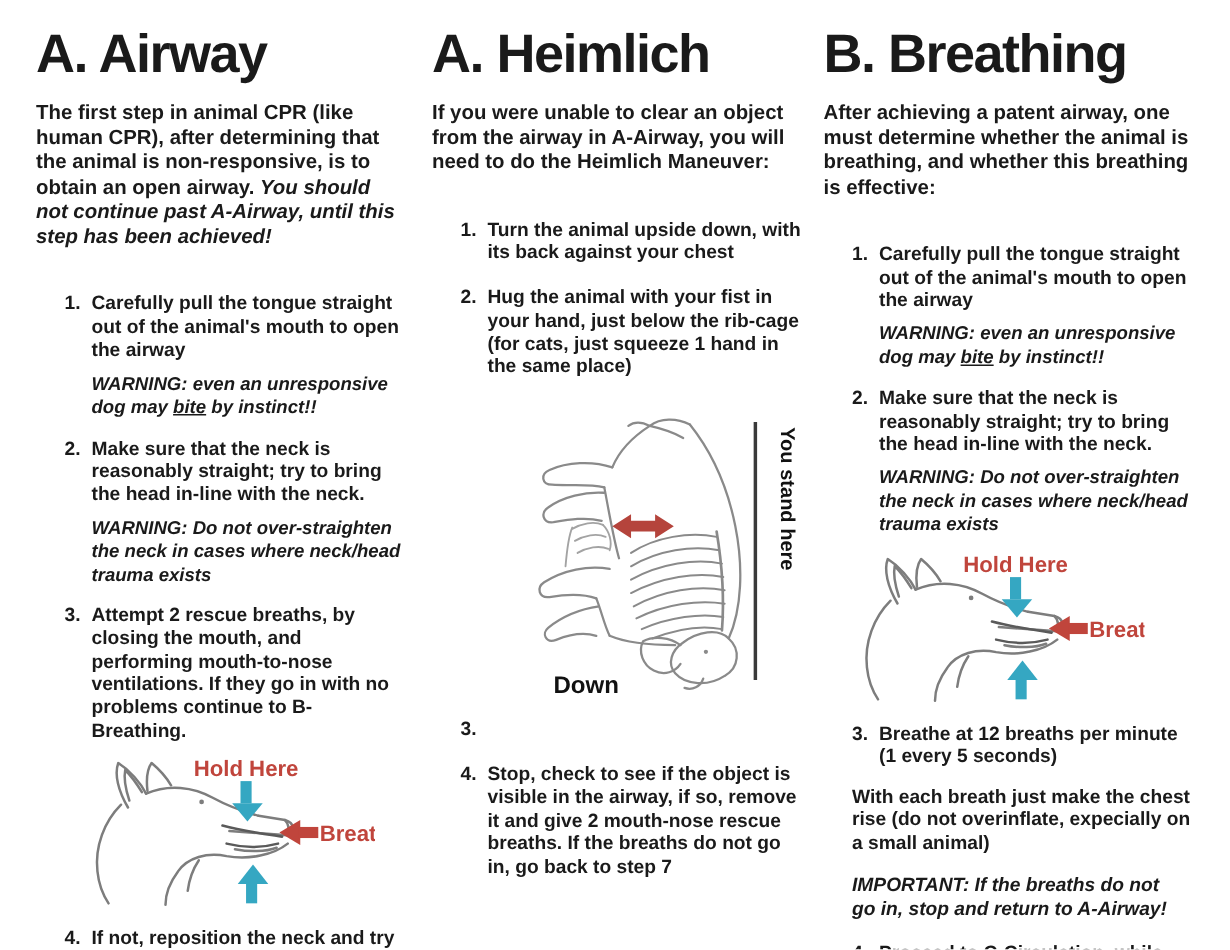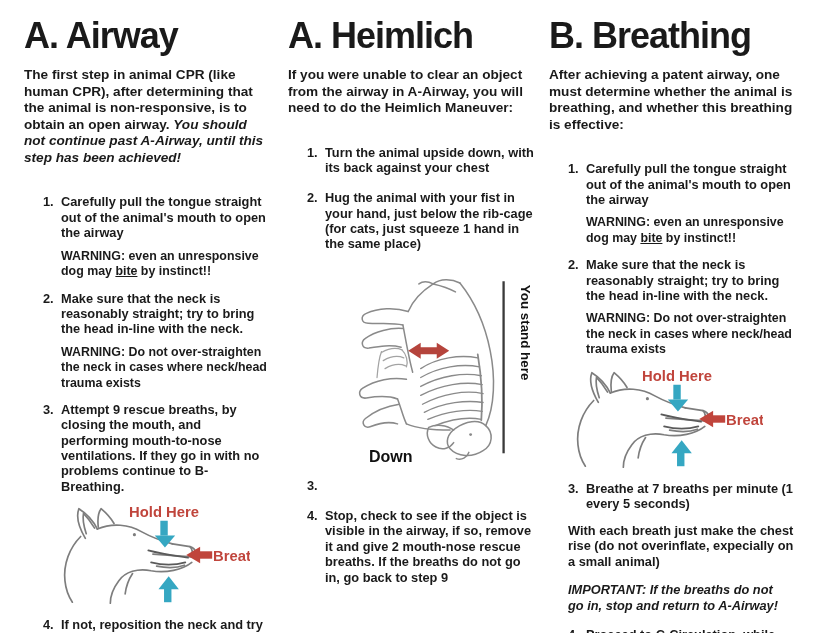--- a/index.html
+++ b/index.html
@@ -11,21 +11,21 @@
   .col1{left:24px;width:246px;}
   .col2{left:288px;width:246px;}
   .col3{left:549px;width:248px;}
   h1.title{font-size:36px;line-height:1;margin:6px 0 13px 0;letter-spacing:-1px;font-weight:bold;}
   .intro{font-size:13.6px;line-height:1.22;margin:0 0 28px 0;}
   .intro .ital{font-style:italic;}
   .steps{margin-top:2px;}
   .step{display:grid;grid-template-columns:18px 1fr;padding-left:19px;margin-bottom:11px;
         font-size:12.8px;line-height:1.2;}
   .col2 .step{margin-bottom:15px;}
-  .warning{margin:-3px 0 11px 37px;font-size:12.4px;line-height:1.25;}
+  .warning{margin:-3px 0 11px 37px;font-size:12.4px;line-height:1.25;font-style:italic;}
   .u{text-decoration:underline;}
   .figure{display:block;}
   .fig-head1{margin:4px 0 12px 30px;}
   .fig-head3{margin:8px 0 12px 18px;}
   .fig-heimlich{margin:0px 0 6px 40px;}
   .para-flow{font-size:12.8px;line-height:1.22;margin:2px 0 13px 19px;}
   .important3{font-size:12.8px;font-style:italic;line-height:1.25;margin:0 13px 13px 19px;}
   svg text{font-family:"Liberation Sans","DejaVu Sans",sans-serif;font-weight:bold;}
 </style>
 </head>
@@ -45,21 +45,21 @@
       <p class="warning"><span>WARNING: even an unresponsive dog may </span><span class="u">bite</span><span> by instinct!!</span></p>
 
       <div class="step">
         <span>2.</span>
         <span>Make sure that the neck is reasonably straight; try to bring the head in-line with the neck.</span>
       </div>
       <p class="warning">WARNING: Do not over-straighten the neck in cases where neck/head trauma exists</p>
 
       <div class="step">
         <span>3.</span>
-        <span>Attempt 9 rescue breaths, by closing the mouth, and performing mouth-to-nose ventilations. If they go in with no problems continue to B-Breathing.</span>
+        <span>Attempt 2 rescue breaths, by closing the mouth, and performing mouth-to-nose ventilations. If they go in with no problems continue to B-Breathing.</span>
       </div>
 
       <svg class="figure fig-head1" width="196" height="100" viewBox="0 0 210 108">
         <g fill="none" stroke="#7d7d7d" stroke-width="1.8" stroke-linecap="round" stroke-linejoin="round">
           <path d="M33,36 C26,24 23,12 26,4 C34,9 42,18 46,26"></path>
           <path d="M34,31 C31,22 30,14 31,9 C36,14 40,20 43,25"></path>
           <path d="M47,24 C46,15 47,8 50,4 C56,9 61,15 64,20"></path>
           <path d="M46,26 C62,19 80,21 94,29 C105,35 116,39 127,42"></path>
           <path d="M28,34 C16,46 9,64 11,82 C12,92 15,99 19,105"></path>
           <circle cx="86" cy="32" r="1.7" fill="#7d7d7d" stroke="none"></circle>
@@ -161,21 +161,21 @@
         <line x1="197" y1="10" x2="197" y2="203" stroke="#3a3a3a" stroke-width="2.6"></line>
         <text transform="translate(216,14) rotate(90)" font-size="15" fill="#111">You stand here</text>
         <text x="46" y="213" font-size="18" fill="#111">Down</text>
       </svg>
 
       <div class="step">
         <span>3.</span>
       </div>
       <div class="step">
         <span>4.</span>
-        <span>Stop, check to see if the object is visible in the airway, if so, remove it and give 2 mouth-nose rescue breaths. If the breaths do not go in, go back to step 9</span>
+        <span>Stop, check to see if the object is visible in the airway, if so, remove it and give 2 mouth-nose rescue breaths. If the breaths do not go in, go back to step 7</span>
       </div>
     </div>
 
   </div>
 
   <div class="col col3">
     <h1 class="title">B. Breathing</h1>
     <p class="intro">After achieving a patent airway, one must determine whether the animal is breathing, and whether this breathing is effective:</p>
 
     <div class="steps">
@@ -218,21 +218,21 @@
         </g>
         <text x="171" y="60" font-size="16" fill="#c0453c">Breath</text>
         <g fill="#35a7c2">
           <rect x="118" y="90" width="8" height="15"></rect>
           <polygon points="112,91 134,91 123,77"></polygon>
         </g>
       </svg>
 
       <div class="step">
         <span>3.</span>
-        <span>Breathe at 7 breaths per minute (1 every 5 seconds)</span>
+        <span>Breathe at 12 breaths per minute (1 every 5 seconds)</span>
       </div>
 
       <p class="para-flow">With each breath just make the chest rise (do not overinflate, expecially on a small animal)</p>
 
       <p class="important3">IMPORTANT: If the breaths do not go in, stop and return to A-Airway!</p>
 
       <div class="step">
         <span>4.</span>
         <span>Proceed to C-Circulation, while continuing breathing support as necessary</span>
       </div>

